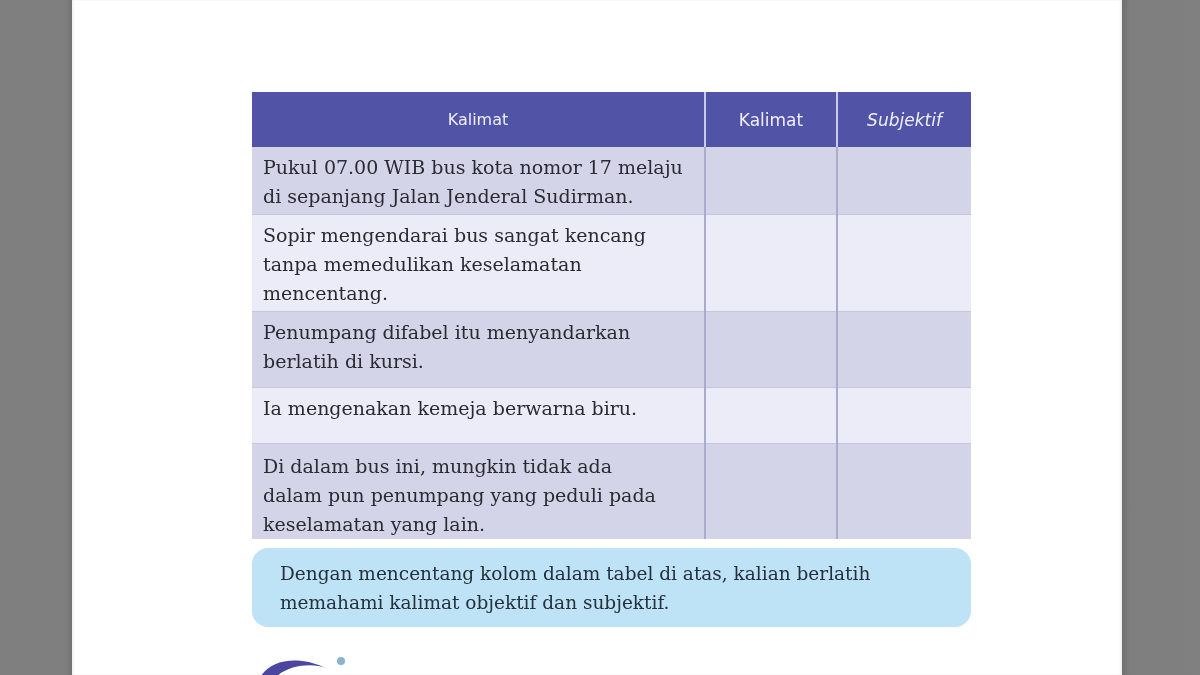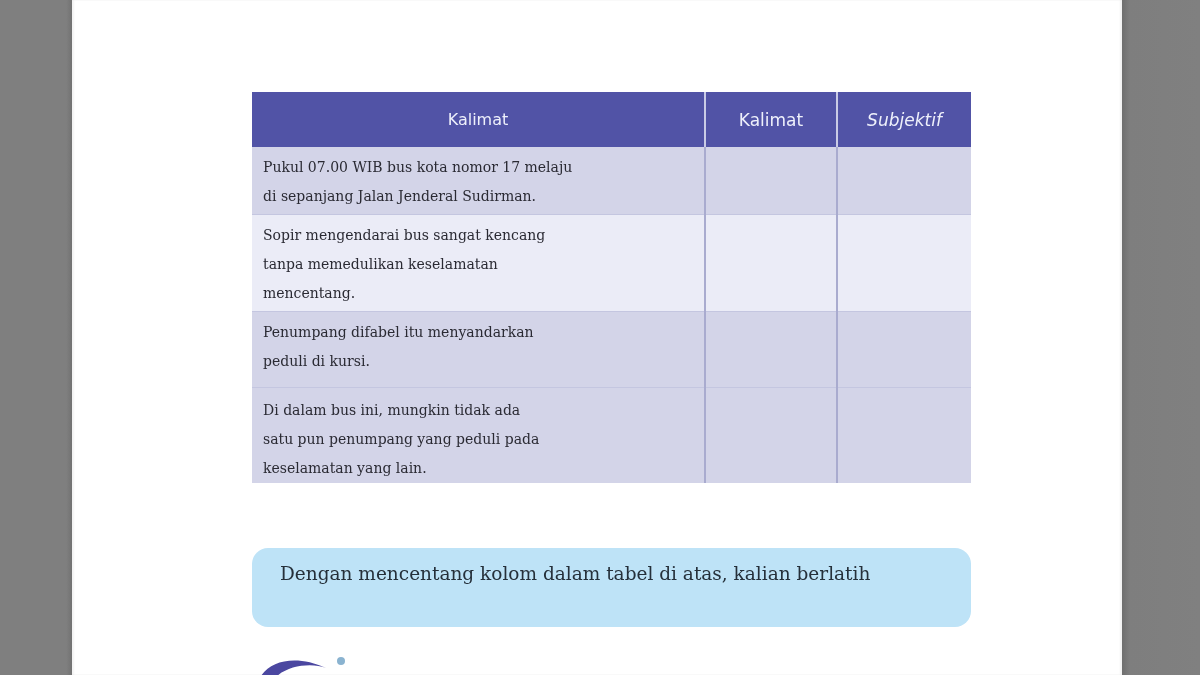--- a/index.html
+++ b/index.html
@@ -53,21 +53,21 @@
       padding: 0;
       text-align: center;
       border-left: 2px solid #c9cbe6;
       border-right: 2px solid #c9cbe6;
     }
     table.exercise th:first-child { border-left: none; font-size: 16px; }
     table.exercise th:last-child { border-right: none; font-style: italic; }
     table.exercise td {
       padding: 6px 10px 0 11px;
       vertical-align: top;
-      font-size: 14px;
+      font-size: 19px;
       line-height: 29px;
       color: #2a2a33;
       border-left: 2px solid #a9abcf;
       border-right: 2px solid #a9abcf;
     }
     table.exercise td:first-child { border-left: none; }
     table.exercise td:last-child { border-right: none; }
     tr.dark td { background: #d3d4e8; }
     tr.light td { background: #ebecf7; }
     tr.row-sep td { border-top: 1px solid #c4c6e0; }
@@ -132,40 +132,48 @@
             <div>Sopir mengendarai bus sangat kencang</div>
             <div>tanpa memedulikan keselamatan</div>
             <div>mencentang.</div>
           </td>
           <td></td>
           <td></td>
         </tr>
         <tr class="dark row-sep" style="height:76px">
           <td>
             <div>Penumpang difabel itu menyandarkan</div>
-            <div>peduli di kursi.</div>
+            <div>berlatih di kursi.</div>
+          </td>
+          <td></td>
+          <td></td>
+        </tr>
+        <tr class="light row-sep" style="height:56px">
+          <td>
+            <div>Ia mengenakan kemeja berwarna biru.</div>
           </td>
           <td></td>
           <td></td>
         </tr>
         <tr class="dark row-sep" style="height:76px">
           <td style="padding-top:8px">
             <div>Di dalam bus ini, mungkin tidak ada</div>
-            <div>satu pun penumpang yang peduli pada</div>
+            <div>dalam pun penumpang yang peduli pada</div>
             <div>keselamatan yang lain.</div>
           </td>
           <td></td>
           <td></td>
         </tr>
       </tbody>
     </table>
   </div>
 
   <div class="note-box">
     <div>Dengan mencentang kolom dalam tabel di atas, kalian berlatih</div>
+    <div>memahami kalimat objektif dan subjektif.</div>
   </div>
 
   <svg class="logo" viewBox="0 0 95 40">
     <path d="M6 30 C 14 8, 44 2, 74 16 C 58 10, 30 14, 20 30 Z" fill="#4b47a0"></path>
     <ellipse cx="27" cy="34" rx="15" ry="10" fill="#e9c43a"></ellipse>
     <circle cx="89" cy="9" r="4" fill="#8ab3d0"></circle>
   </svg>
 
 </div>
 

